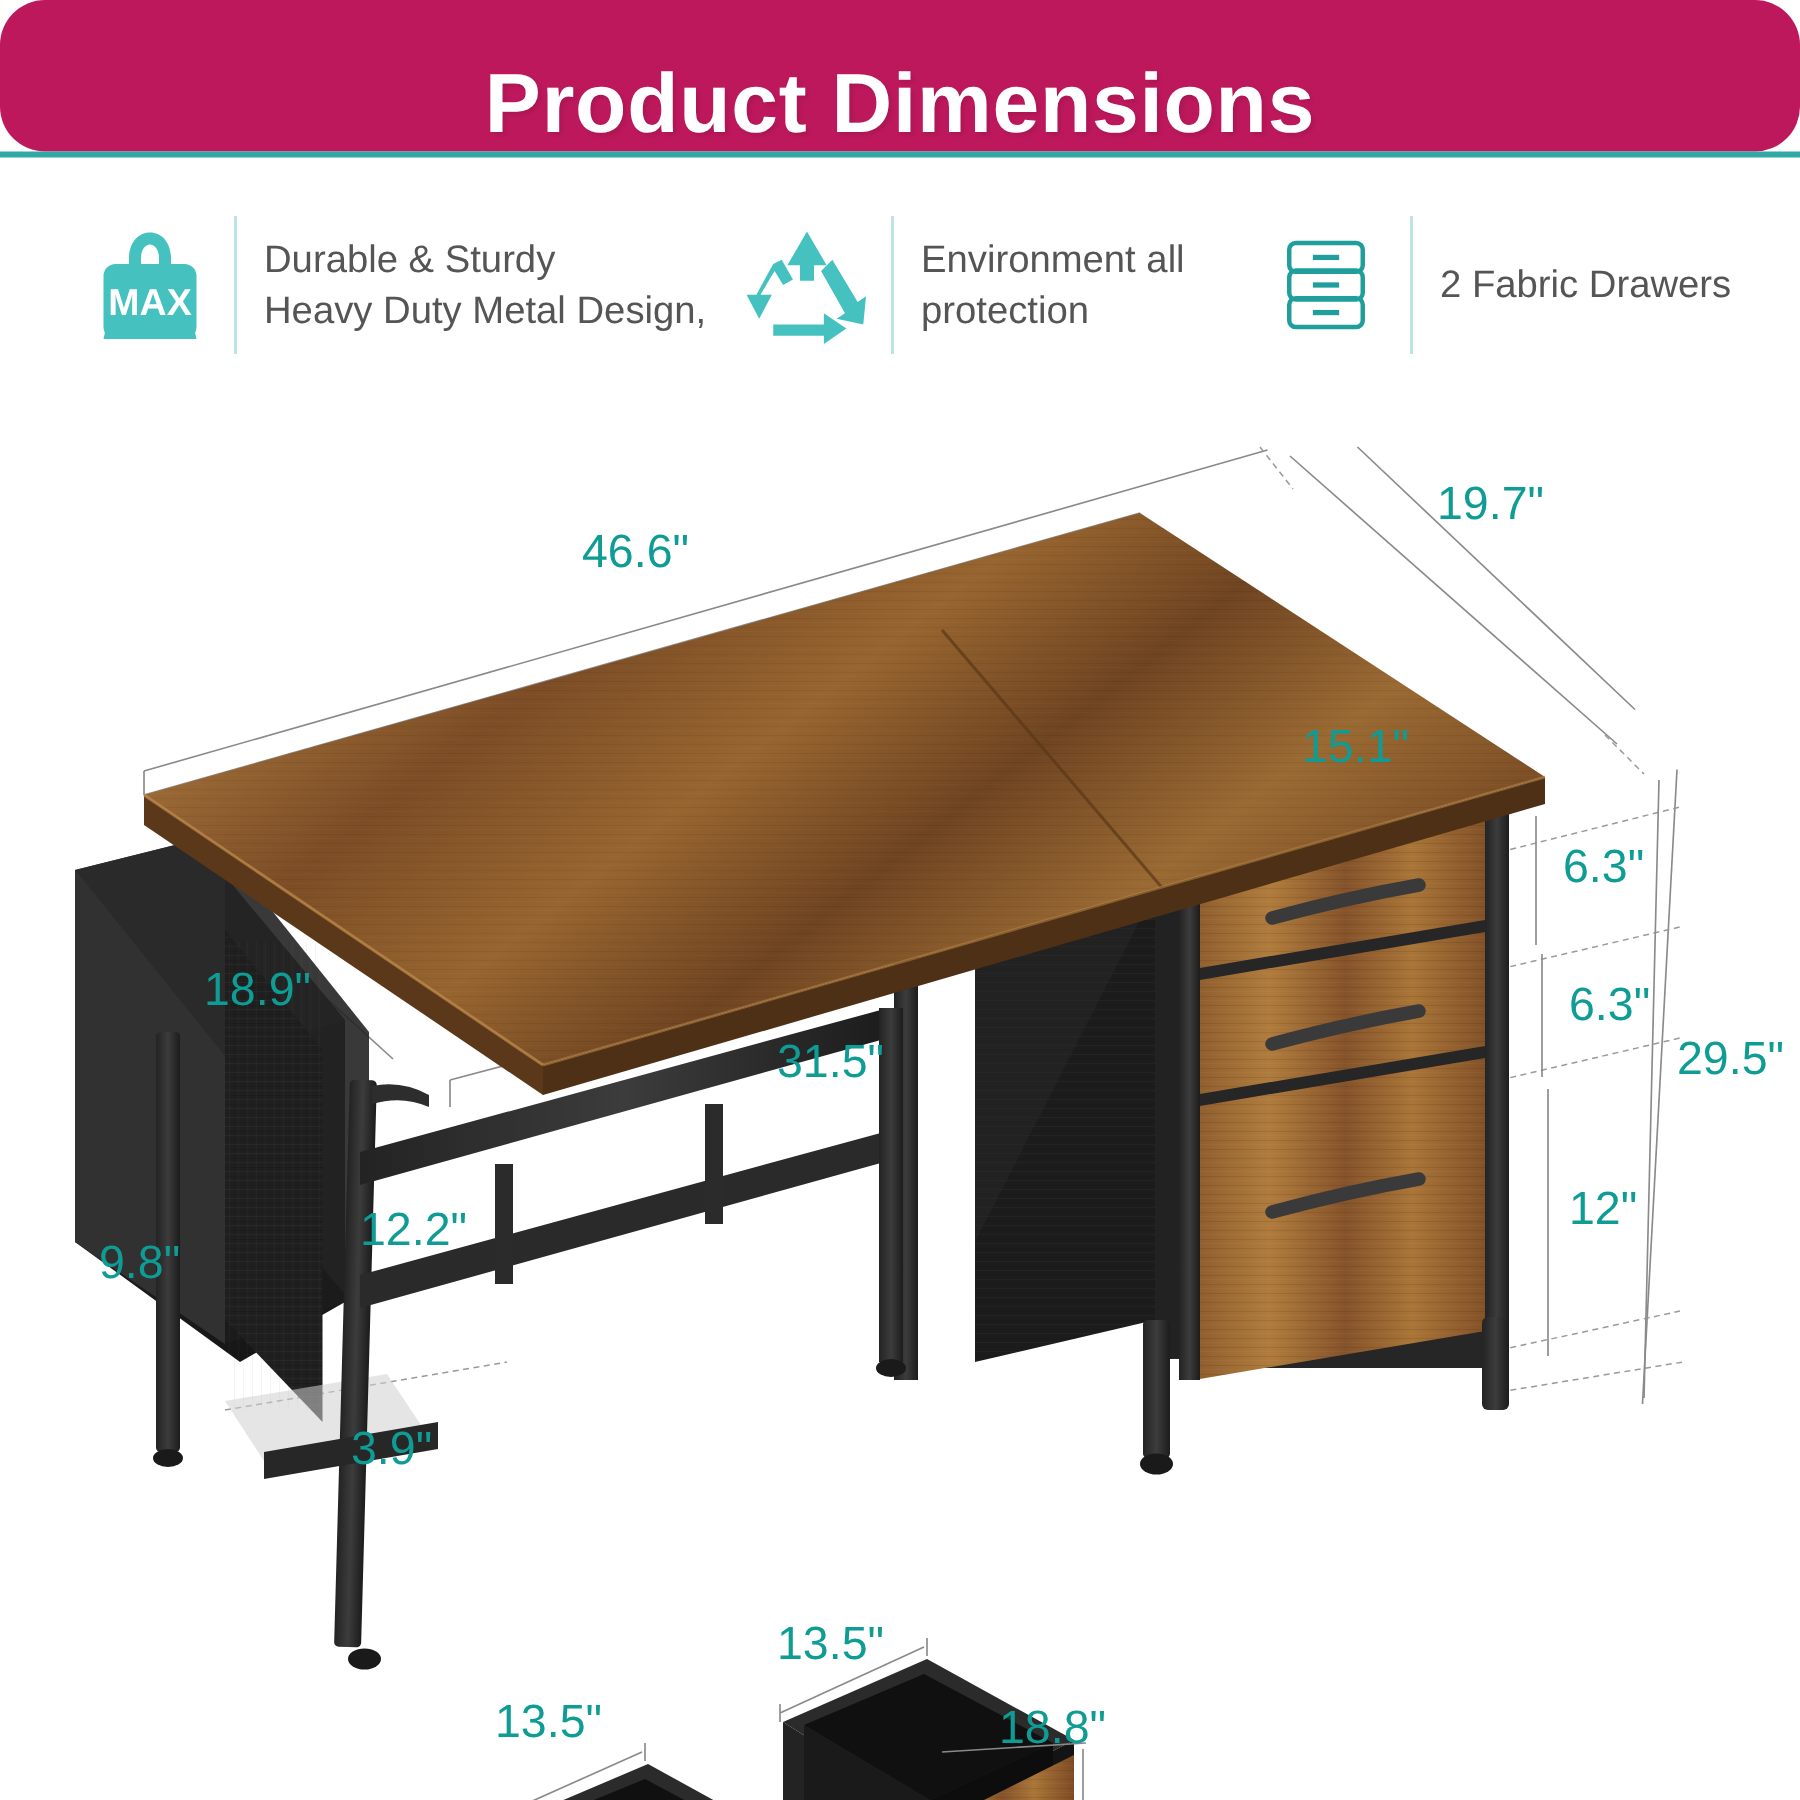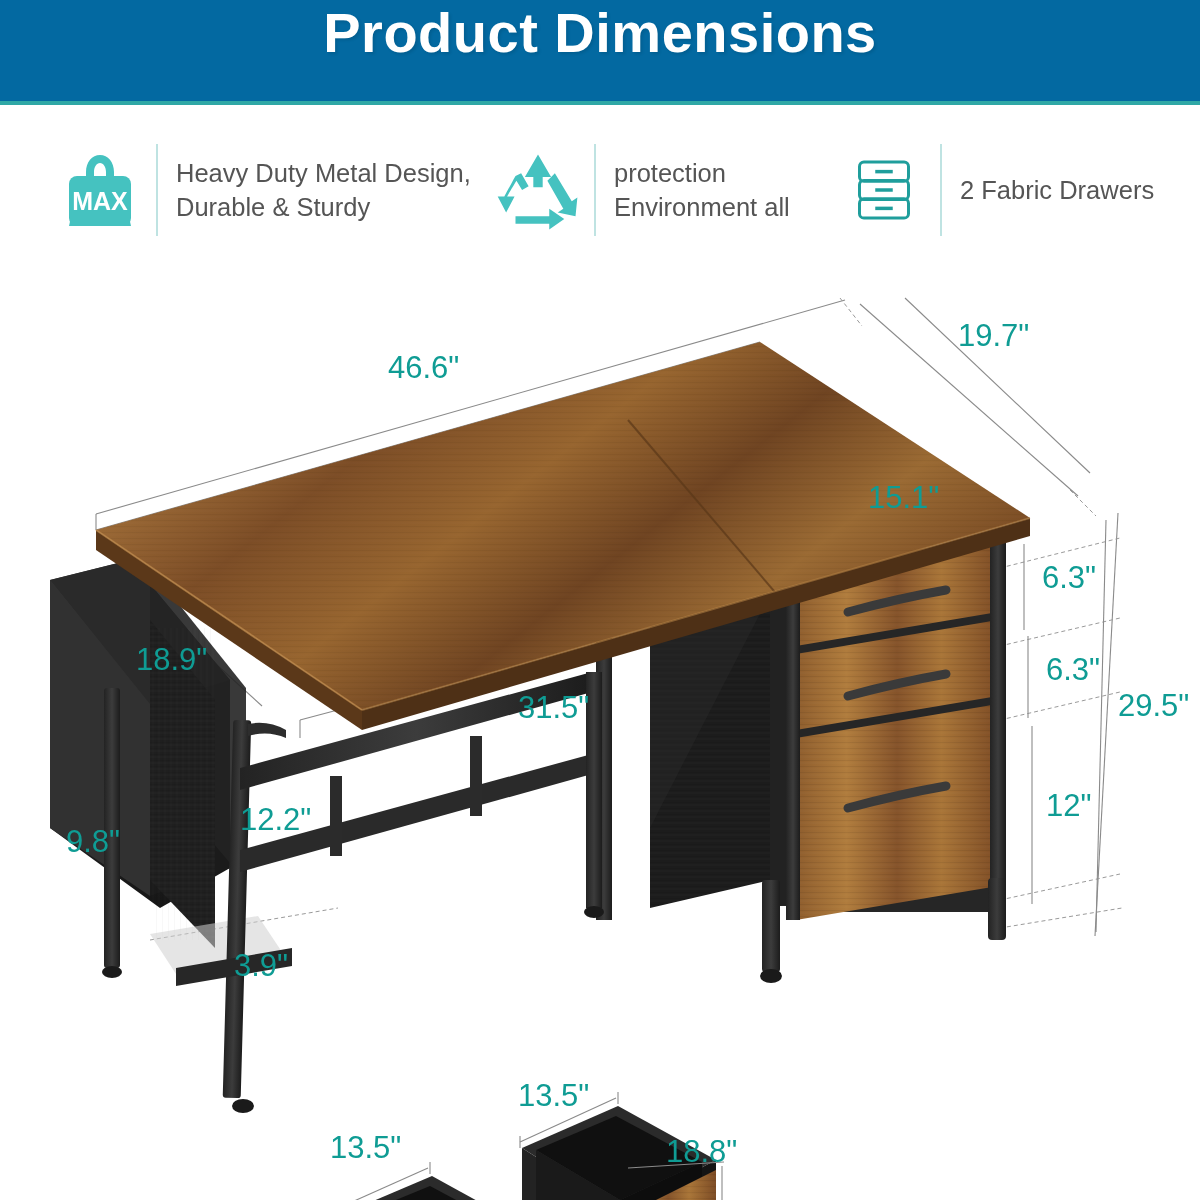--- a/index.html
+++ b/index.html
@@ -7,22 +7,22 @@
     width:1200px;height:1200px;
     background:#ffffff;
     font-family:"Liberation Sans", sans-serif;
     overflow:hidden;
     position:relative;
   }
 
   
   .banner{
     position:absolute;left:0;top:0;width:1200px;height:101px;
-    background:#0369a1;
-    display:flex;align-items:flex-start;justify-content:center;
+    background:#be185d;
+    display:flex;align-items:flex-end;justify-content:center;border-radius:30px;
   }
   .banner-title{
     color:#ffffff;
     font-size:56px;
     font-weight:bold;
     letter-spacing:.5px;
     text-shadow:2px 2px 3px rgba(0,0,0,.10);
     font-family:"Liberation Sans", sans-serif;
   }
   .banner-underline{
@@ -73,41 +73,41 @@
       <svg viewBox="0 0 96 96" width="96" height="96" aria-hidden="true">
         <path d="M34 30 C34 20 40 13 48 13 C56 13 62 20 62 30 L62 34 L54 34 L54 30
                  C54 25 51.5 21 48 21 C44.5 21 42 25 42 30 L42 34 L34 34 Z" fill="#45c2c0"></path>
         <path d="M28 34 L68 34 L79 84 L17 84 Z" fill="#45c2c0" rx="6"></path>
         <rect x="17" y="34" width="62" height="50" rx="8" fill="#45c2c0"></rect>
         <text x="48" y="68" text-anchor="middle" font-family="Liberation Sans, sans-serif" font-size="25" font-weight="bold" fill="#ffffff">MAX</text>
       </svg>
     </div>
     <div class="divider"></div>
     <div class="feat-text">
+      <div>Durable &amp; Sturdy</div>
       <div>Heavy Duty Metal Design,</div>
-      <div>Durable &amp; Sturdy</div>
     </div>
   </div>
 
   <div class="feature f2">
     <div class="feat-icon">
       <svg viewBox="0 0 96 96" width="90" height="90" aria-hidden="true">
         <g fill="#45c2c0">
           <path d="M48 10 L62 34 L53 34 L53 45 L43 45 L43 34 L34 34 Z"></path>
           <path d="M30 30 L38 44 L31 48 L25 38 C20 46 15 55 15 55 L23 55 L14 72 L5 55 L12 55
                    C12 55 19 42 24 33 Z"></path>
           <path d="M66 30 L84 60 L90 56 L88 76 L69 72 L75 68 L58 38 Z"></path>
           <path d="M24 76 L60 76 L60 68 L76 79 L60 90 L60 84 L24 84 Z"></path>
         </g>
       </svg>
     </div>
     <div class="divider"></div>
     <div class="feat-text">
+      <div>Environment all</div>
       <div>protection</div>
-      <div>Environment all</div>
     </div>
   </div>
 
   <div class="feature f3">
     <div class="feat-icon">
       <svg viewBox="0 0 96 96" width="84" height="84" aria-hidden="true">
         <g fill="none" stroke="#1f9e9c" stroke-width="3.4">
           <rect x="20" y="16" width="56" height="22" rx="5"></rect>
           <rect x="20" y="37" width="56" height="22" rx="5"></rect>
           <rect x="20" y="58" width="56" height="22" rx="5"></rect>

